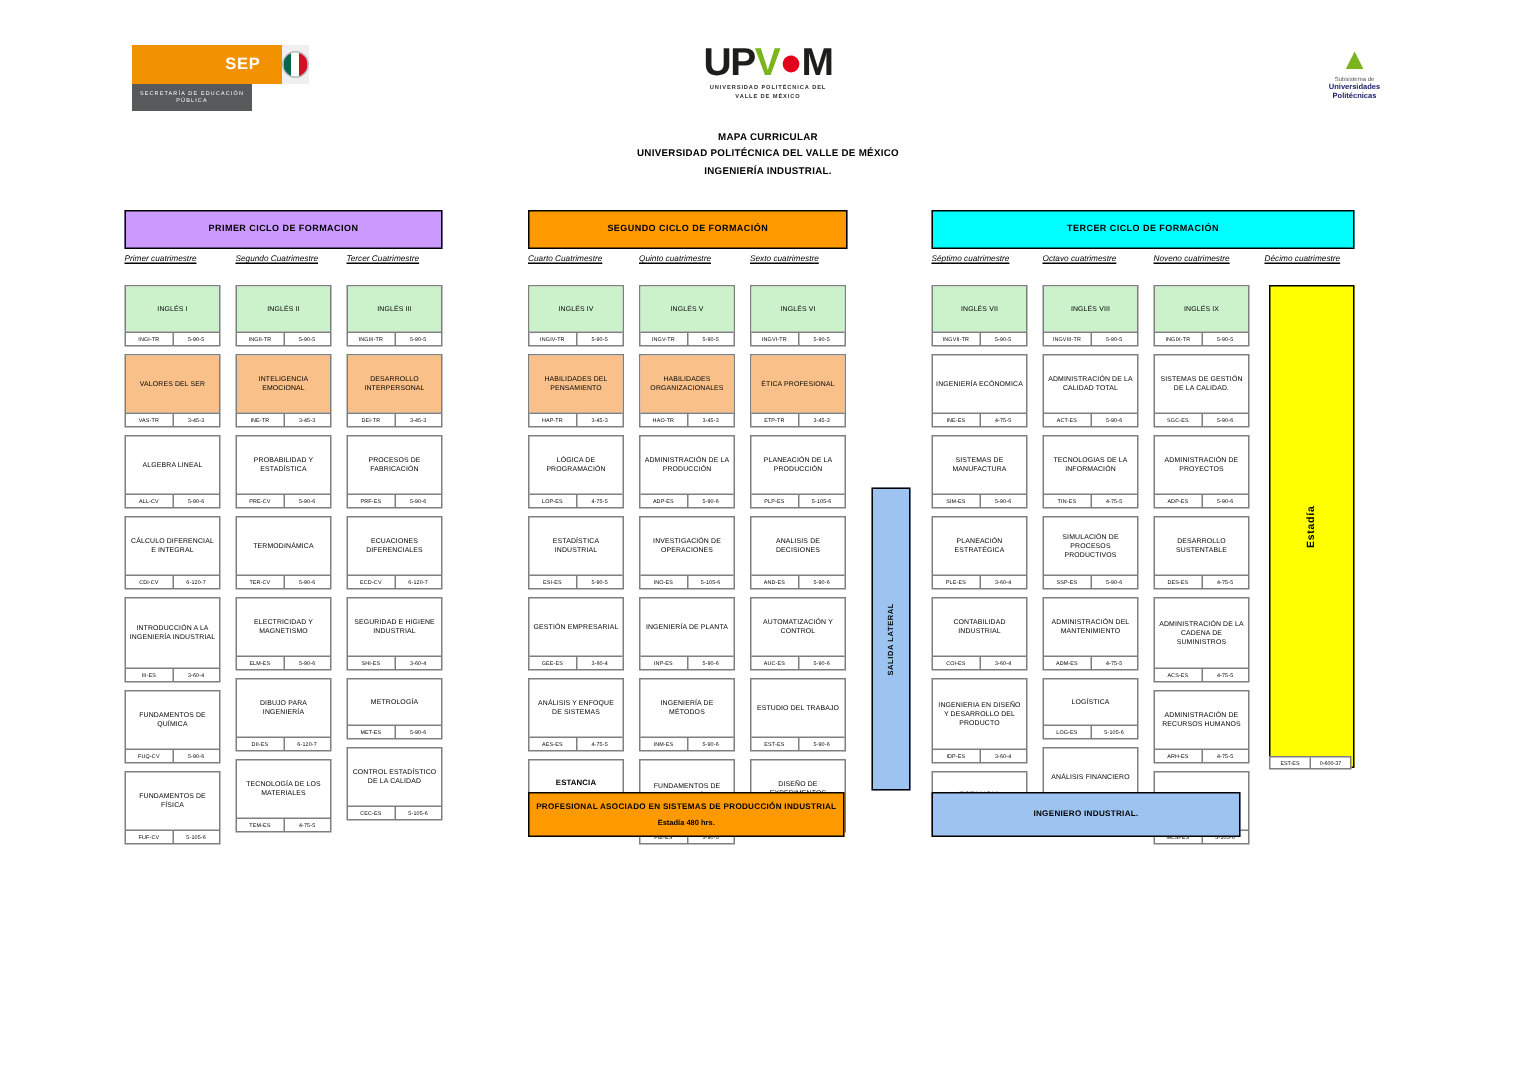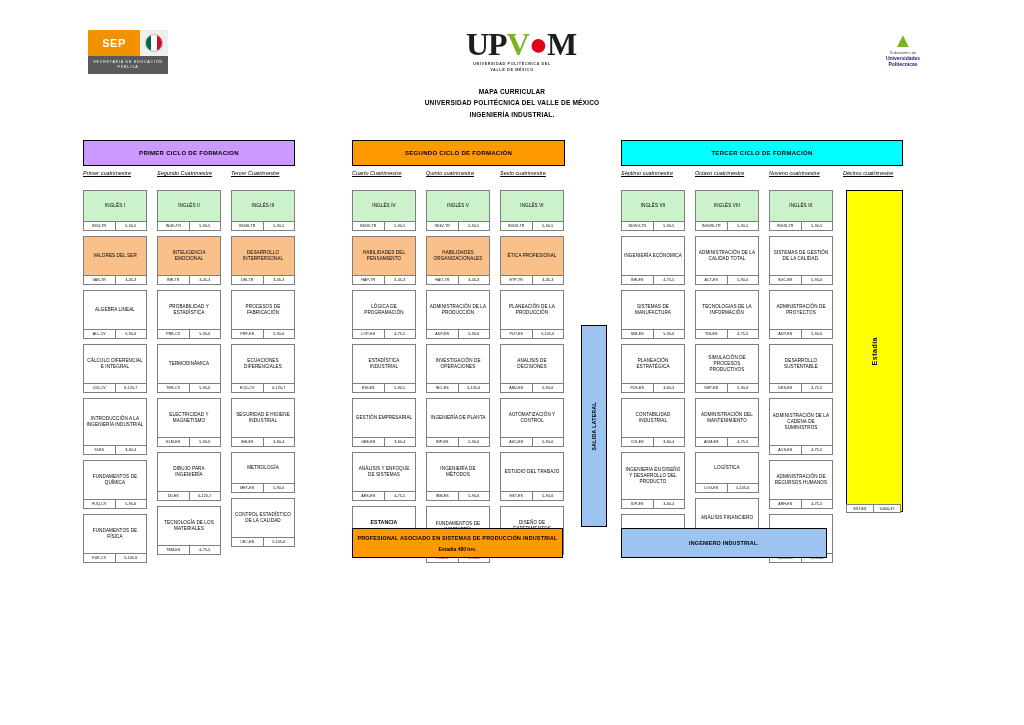--- a/index.html
+++ b/index.html
@@ -8,31 +8,31 @@
     background:#ffffff;
     font-family:"Liberation Sans", sans-serif;
     color:#000;
     overflow:hidden;
     position:relative;
   }
   
   .header{position:relative;height:130px;}
   .sep-logo{position:absolute;left:88px;top:30px;width:80px;height:44px;}
   .sep-top{display:flex;height:26px;}
-  .sep-orange{background:#f39200;flex:0 0 52px;display:flex;align-items:center;justify-content:center;}
+  .sep-orange{background:#f39200;flex:0 0 52px;display:flex;align-items:center;justify-content:center;padding-left:48px;}
   .sep-orange span{color:#fff;font-weight:bold;font-size:11px;letter-spacing:.5px;}
   .sep-flag{flex:1;background:#efefef;display:flex;align-items:center;justify-content:center;}
   .flag-circle{width:16px;height:16px;border-radius:50%;
     background:linear-gradient(to right,#006847 0 33%,#ffffff 33% 66%,#ce1126 66% 100%);
     border:1px solid #bbb;}
   .sep-bottom{background:#58595b;height:18px;display:flex;align-items:center;justify-content:center;}
   .sep-bottom span{color:#fff;font-size:3.6px;letter-spacing:.8px;line-height:1.5;text-align:center;}
 
   .upvm-logo{position:absolute;left:466px;top:28px;width:92px;text-align:center;}
-  .upvm-word{font-size:32px;font-weight:bold;letter-spacing:-1px;line-height:1;font-family:Liberation Serif, serif;}
+  .upvm-word{font-size:26px;font-weight:bold;letter-spacing:-1px;line-height:1;}
   .upvm-word .g{color:#7ab51d;}
   .upvm-word .r{color:#e2001a;}
   .upvm-word .k{color:#1d1d1b;}
   .upvm-sub{font-size:3.8px;letter-spacing:.6px;color:#333;line-height:1.5;margin-top:2px;font-weight:bold;}
 
   .poli-logo{position:absolute;left:880px;top:30px;width:46px;text-align:center;}
   .poli-mark{font-size:20px;color:#7ab51d;line-height:1;}
   .poli-t1{font-size:4px;color:#555;}
   .poli-t2{font-size:5px;color:#1a1a6c;font-weight:bold;}
 

